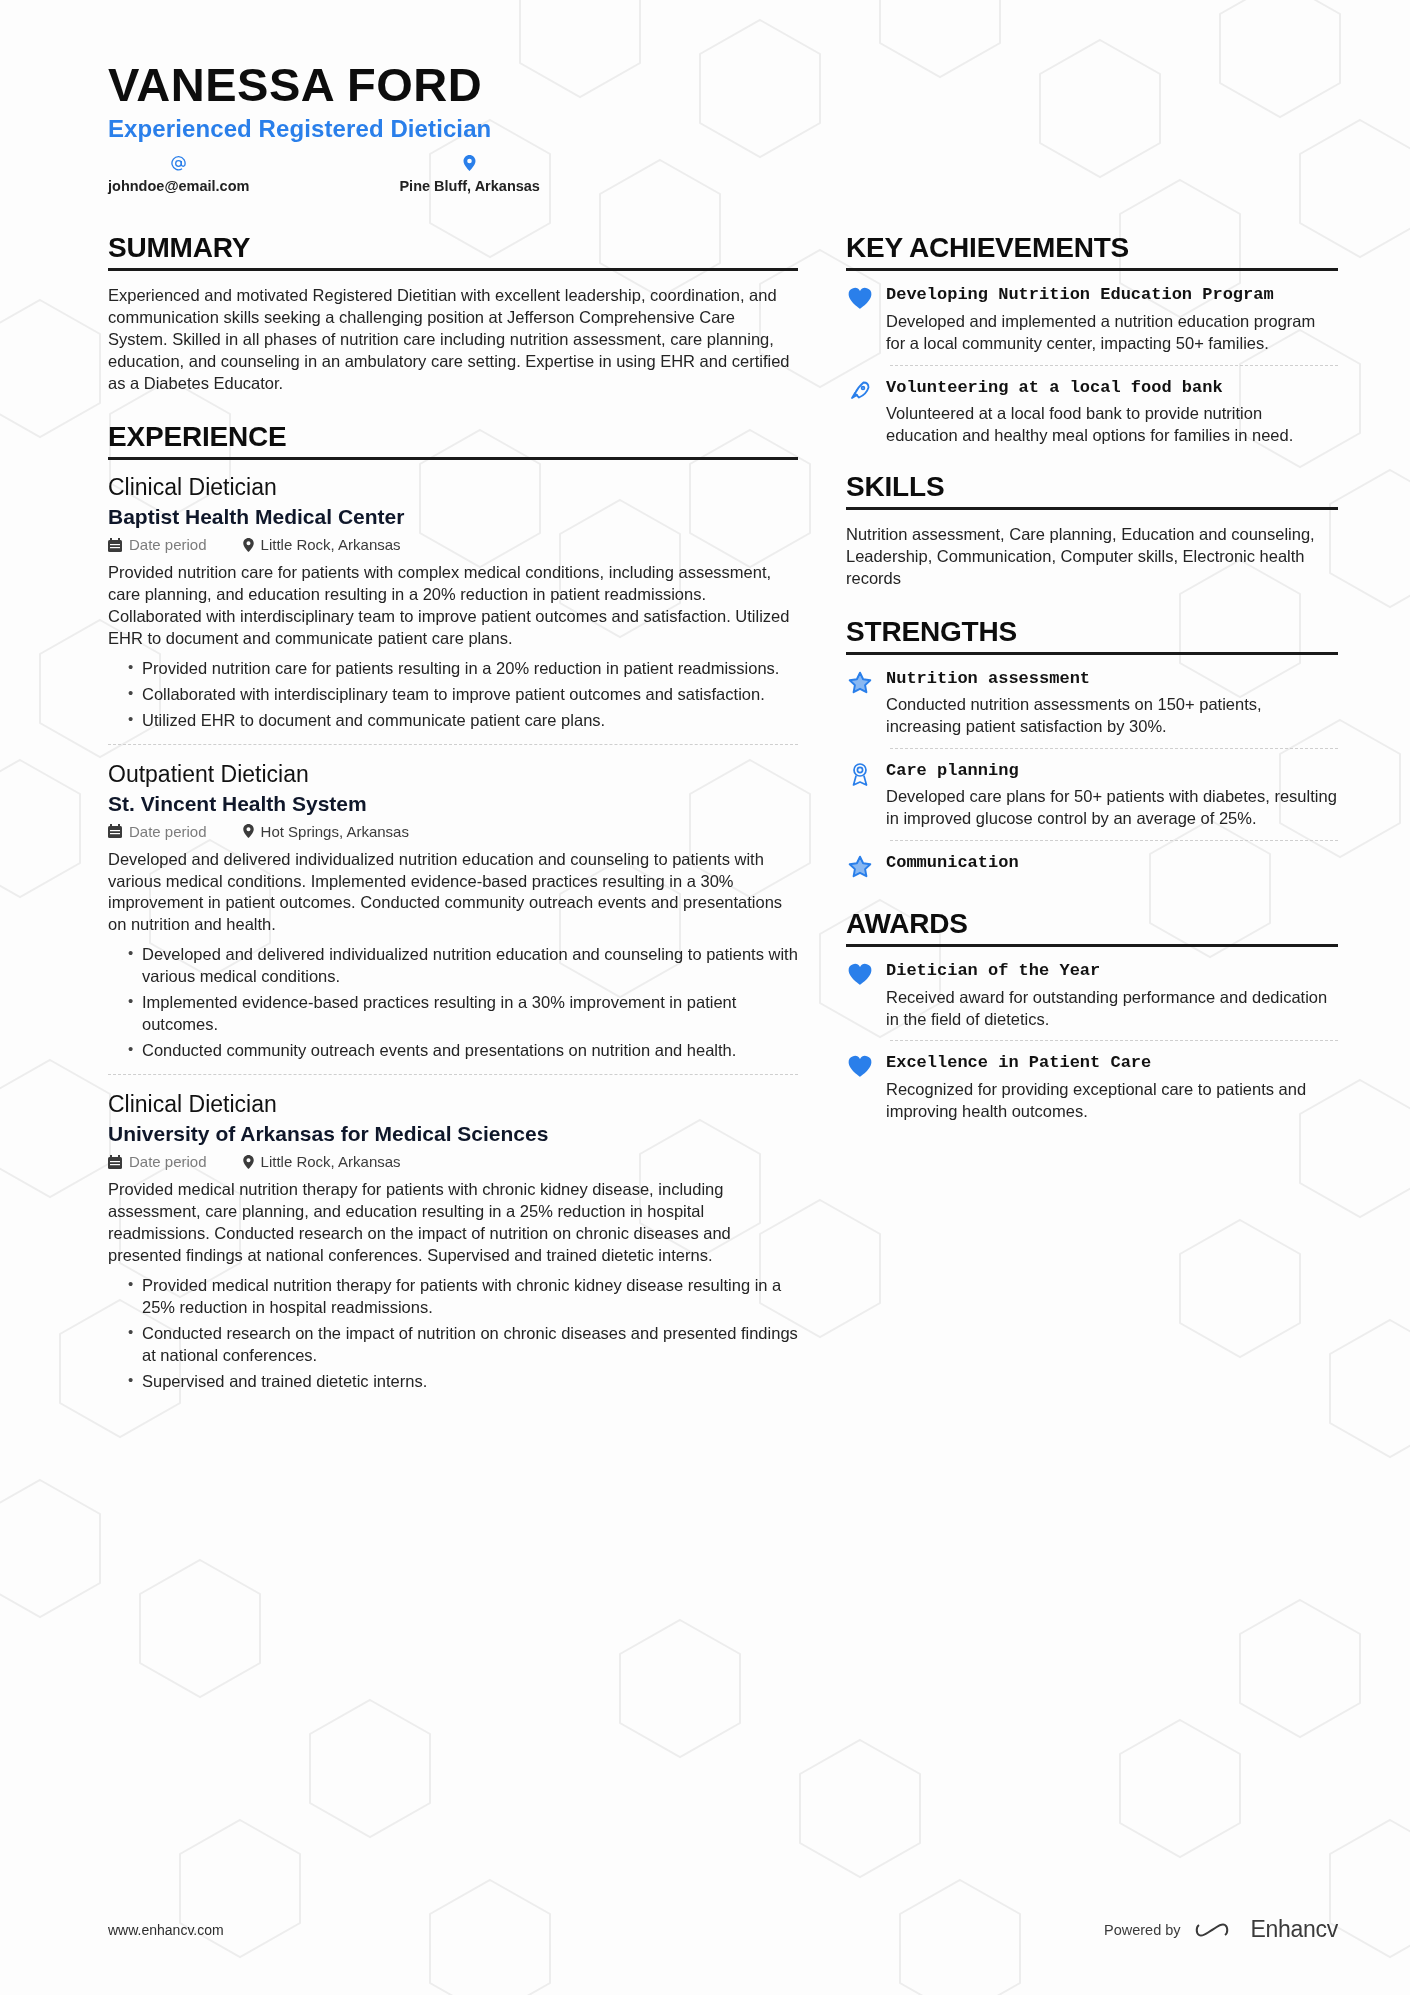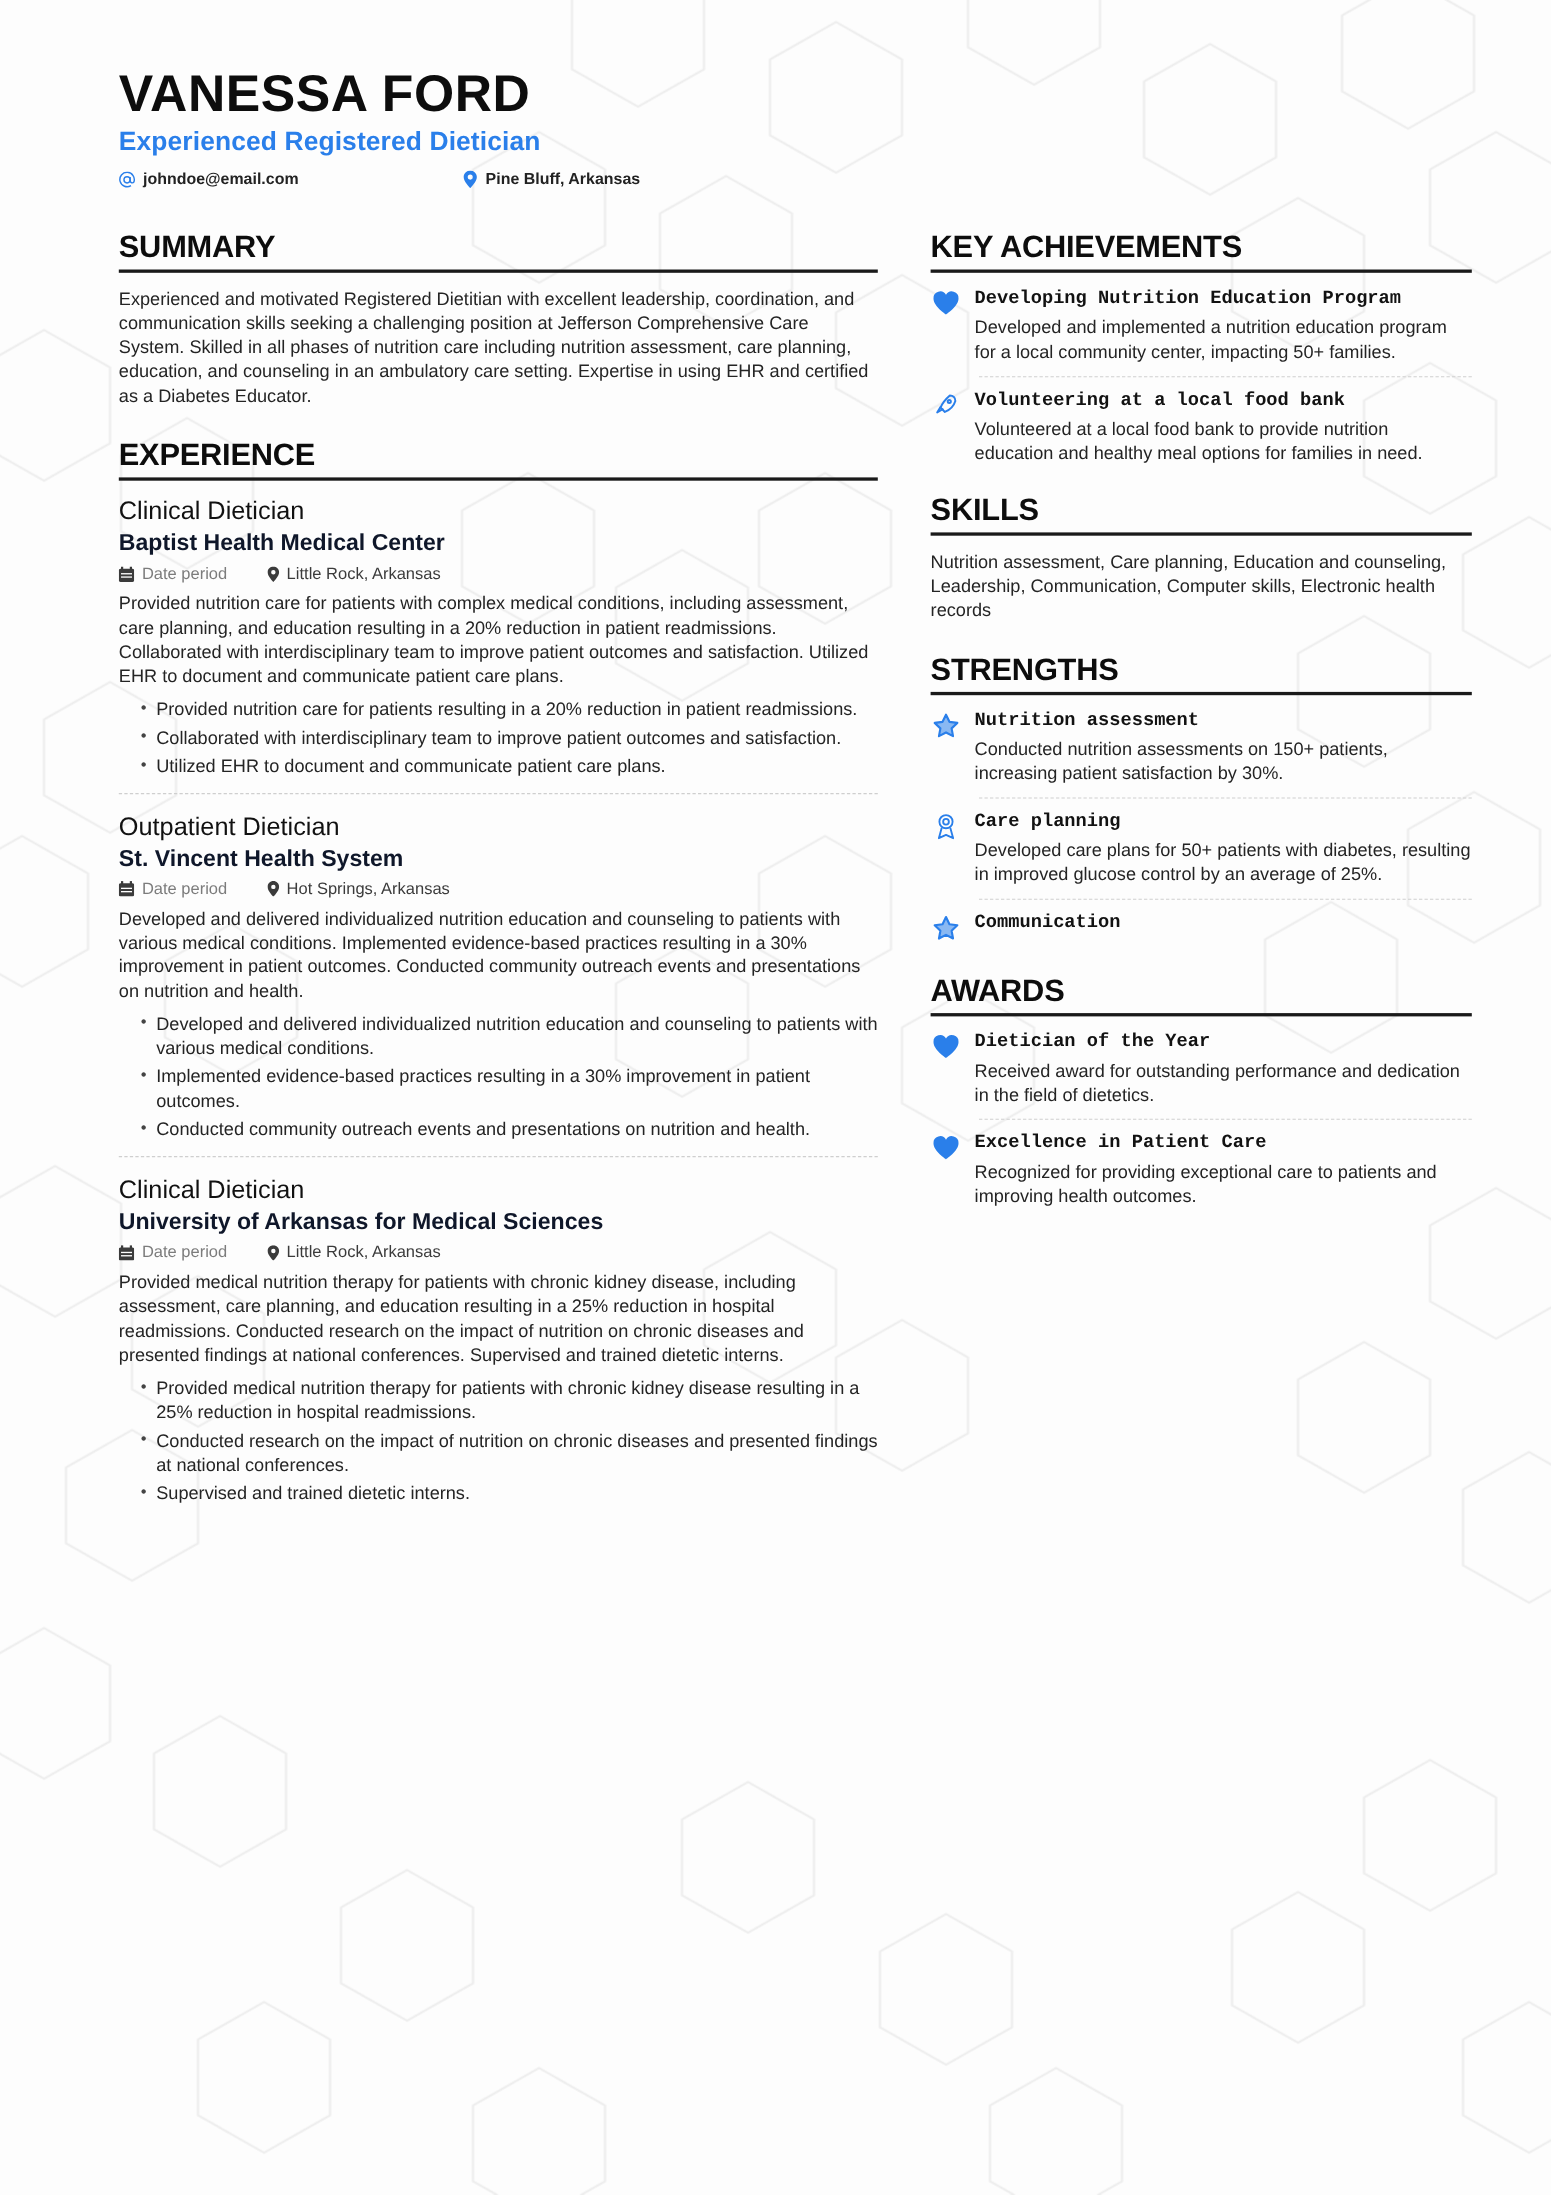--- a/index.html
+++ b/index.html
@@ -56,20 +56,21 @@
     align-items: center;
     font-size: 14.5px;
     font-weight: 700;
     color: #222;
     gap: 0;
   }
   .contact-item {
     display: flex;
     align-items: center;
     gap: 7px;
+    flex-direction: column;
   }
   .contact-item + .contact-item { margin-left: 150px; }
   .ci-icon {
     color: #2a7fea;
     font-size: 15px;
     display: inline-flex;
     align-items: center;
     line-height: 1;
   }
   .columns {
@@ -546,14 +547,26 @@
               <div class="entry-title">Excellence in Patient Care</div>
               <p class="entry-desc">Recognized for providing exceptional care to patients and improving health outcomes.</p>
             </div>
           </div>
         </div>
 
       </div>
     </div>
   </div>
 
+  <div class="footer">
+    <span class="footer-url">www.enhancv.com</span>
+    <span class="footer-right">
+      <span class="powered">Powered by</span>
+      <span class="brand">
+        <svg width="46" height="26" viewBox="0 0 46 26" fill="none" stroke="#3a3a3a" stroke-width="2">
+          <path d="M4 8c-3 2-3 8 0 10 4 2.6 9-3 13-5 4-2 9-7.6 13-5 3 2 3 8 0 10"></path>
+        </svg>
+        <span class="brand-name">Enhancv</span>
+      </span>
+    </span>
+  </div>
 
 </div>
 
 </body></html>

